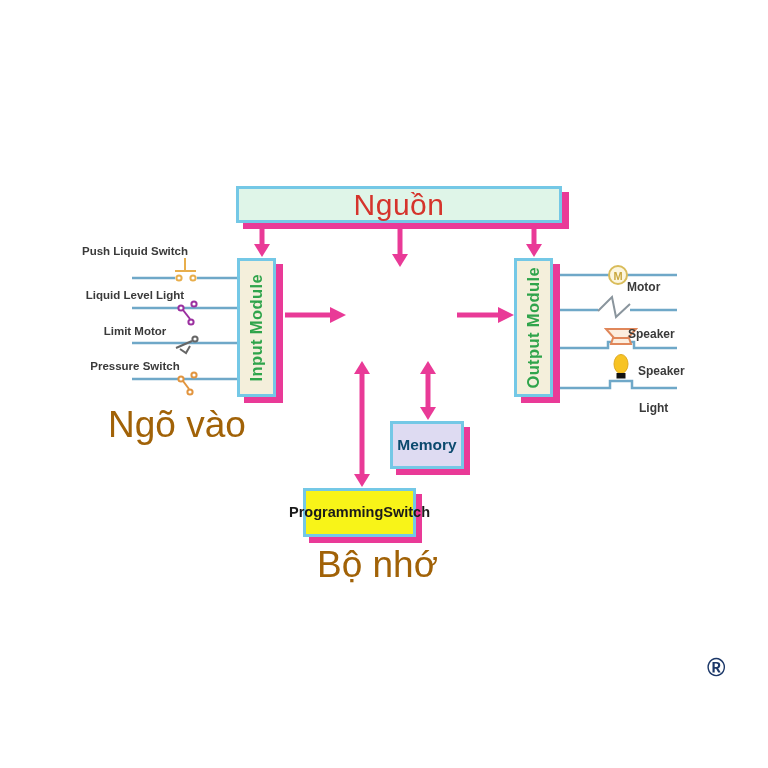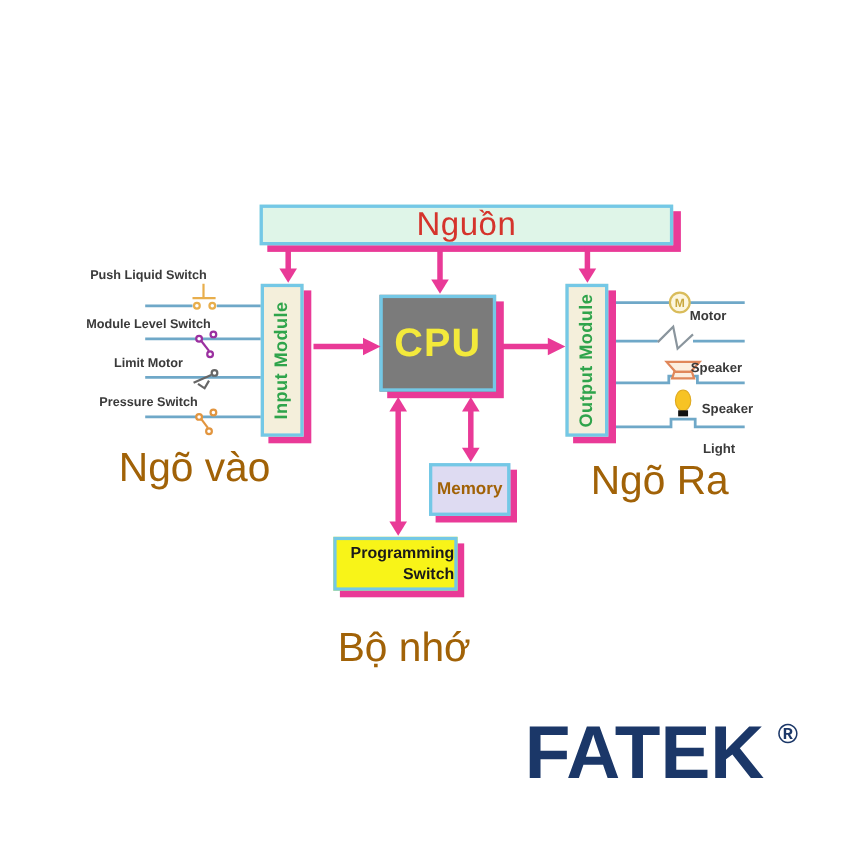--- a/index.html
+++ b/index.html
@@ -4,33 +4,33 @@
 <style>
   html,body{margin:0;padding:0;background:#fff;}
   #canvas{position:relative;width:768px;height:768px;background:#ffffff;overflow:hidden;
           font-family:"Liberation Sans", sans-serif;}
   svg.layer{position:absolute;left:0;top:0;pointer-events:none;}
 
   
   .dbox{position:absolute;box-sizing:border-box;border:3px solid #74C8E6;
         box-shadow:7px 6px 0 0 #E93A97;display:flex;align-items:center;justify-content:center;
         z-index:2;}
-  .box-power{left:236px;top:186px;width:376px;height:37px;background:#DFF5E8;}
+  .box-power{left:236px;top:186px;width:326px;height:37px;background:#DFF5E8;}
   .power-text{color:#D5342C;font-size:30px;font-weight:500;letter-spacing:0.5px;}
   .box-module{background:#F4EFDB;width:39px;height:139px;top:258px;}
   .box-input{left:237px;}
   .box-output{left:514px;}
   .module-text{color:#2FA44B;font-weight:bold;font-size:16.5px;letter-spacing:0.4px;
         writing-mode:vertical-rl;transform:rotate(180deg);white-space:nowrap;}
   .box-cpu{left:345px;top:268px;width:106px;height:88px;background:#7B7B7B;}
   .cpu-text{color:#F3E93B;font-weight:bold;font-size:36px;letter-spacing:1px;}
   .box-memory{left:390px;top:421px;width:74px;height:48px;background:#DEDBF2;box-shadow:6px 6px 0 0 #E93A97;}
-  .memory-text{color:#a16207;font-weight:bold;font-size:15.5px;}
+  .memory-text{color:#0c4a6e;font-weight:bold;font-size:15.5px;}
   .box-prog{left:303px;top:488px;width:113px;height:49px;background:#F8F418;box-shadow:6px 6px 0 0 #E93A97;
-        flex-direction:column;line-height:1.3;align-items:flex-end;}
+        flex-direction:row;line-height:1.3;}
   .prog-text{color:#1a1a1a;font-weight:bold;font-size:14.5px;text-align:center;}
 
   .red-label{position:absolute;color:#a16207;font-size:37px;z-index:2;}
 
   .switch-label{position:absolute;width:130px;text-align:center;color:#3A3A3A;
         font-weight:bold;font-size:11.5px;z-index:2;}
   .out-label{position:absolute;color:#3A3A3A;font-weight:bold;font-size:12px;z-index:2;margin-top:34px;}
 
   .logo{position:absolute;left:477px;top:648px;color:#1B3768;font-weight:800;
         font-size:68px;line-height:72px;letter-spacing:0px;z-index:2;}
@@ -146,47 +146,42 @@
   </svg>
 
   <div class="dbox box-power">
     <span class="power-text">Nguồn</span>
   </div>
 
   <div class="dbox box-module box-input">
     <span class="module-text">Input Module</span>
   </div>
 
-  <div class="dbox box-cpu">
-    <span class="cpu-text">CPU</span>
-  </div>
 
   <div class="dbox box-module box-output">
     <span class="module-text">Output Module</span>
   </div>
 
   <div class="dbox box-memory">
     <span class="memory-text">Memory</span>
   </div>
 
   <div class="dbox box-prog">
     <span class="prog-text">Programming</span>
     <span class="prog-text">Switch</span>
   </div>
 
   <div class="red-label" style="left:108px;top:404px;">Ngõ vào</div>
-  <div class="red-label" style="left:537px;top:416px;">Ngõ Ra</div>
-  <div class="red-label" style="left:307px;top:544px;margin-top:24px;">Bộ nhớ</div>
+  <div class="red-label" style="left:317px;top:544px;">Bộ nhớ</div>
 
   <div class="switch-label" style="left:70px;top:245px;">Push Liquid Switch</div>
-  <div class="switch-label" style="left:70px;top:289px;">Module Level Switch</div>
+  <div class="switch-label" style="left:70px;top:289px;">Liquid Level Light</div>
   <div class="switch-label" style="left:70px;top:325px;">Limit Motor</div>
   <div class="switch-label" style="left:70px;top:360px;">Pressure Switch</div>
 
   <div class="out-label" style="left:627px;top:246px;">Motor</div>
   <div class="out-label" style="left:628px;top:293px;">Speaker</div>
   <div class="out-label" style="left:638px;top:330px;">Speaker</div>
   <div class="out-label" style="left:639px;top:367px;">Light</div>
 
-  <div class="logo">FATEK</div>
   <div class="regmark">®</div>
 
 </div>
 
 </body></html>

